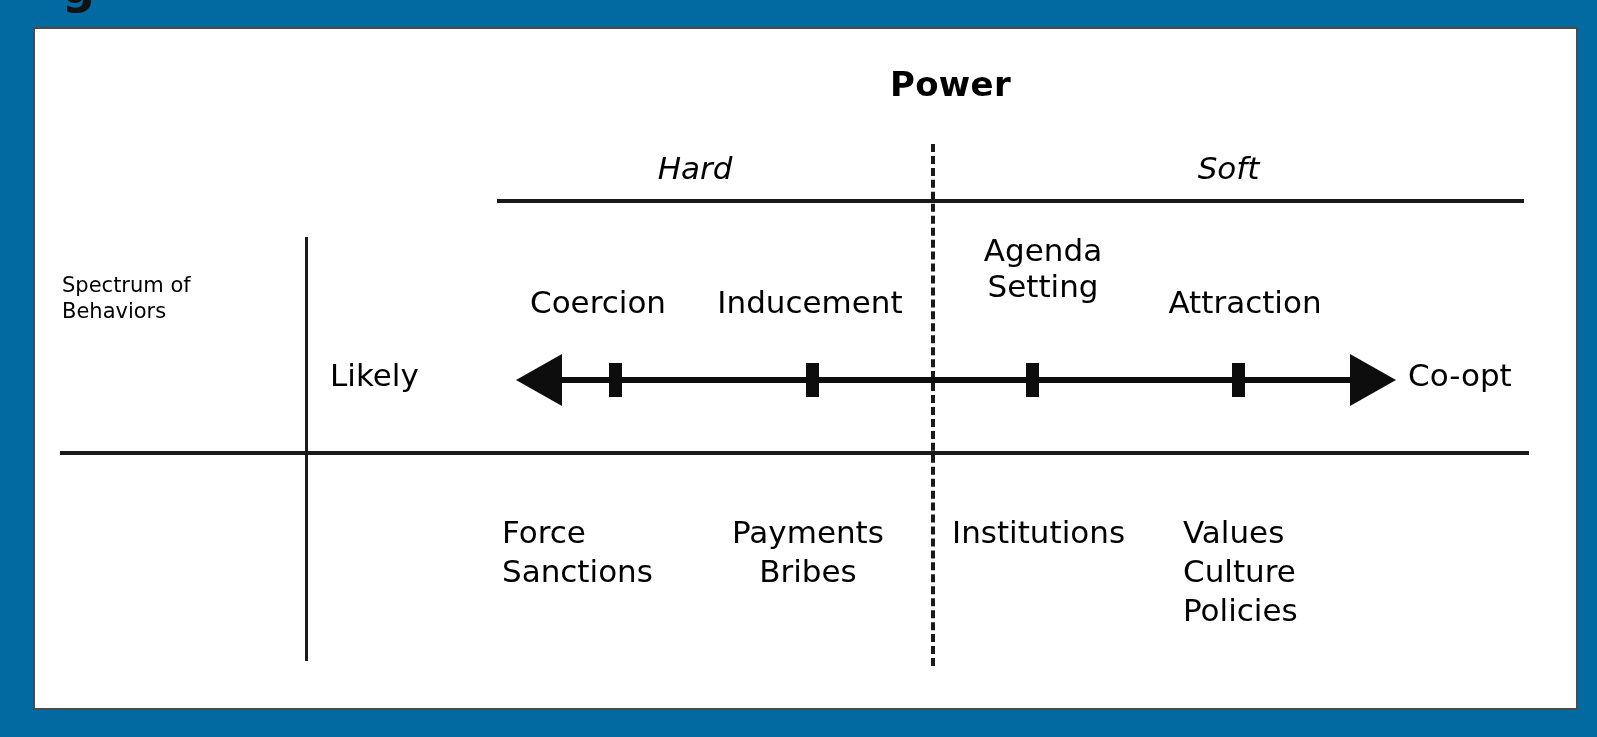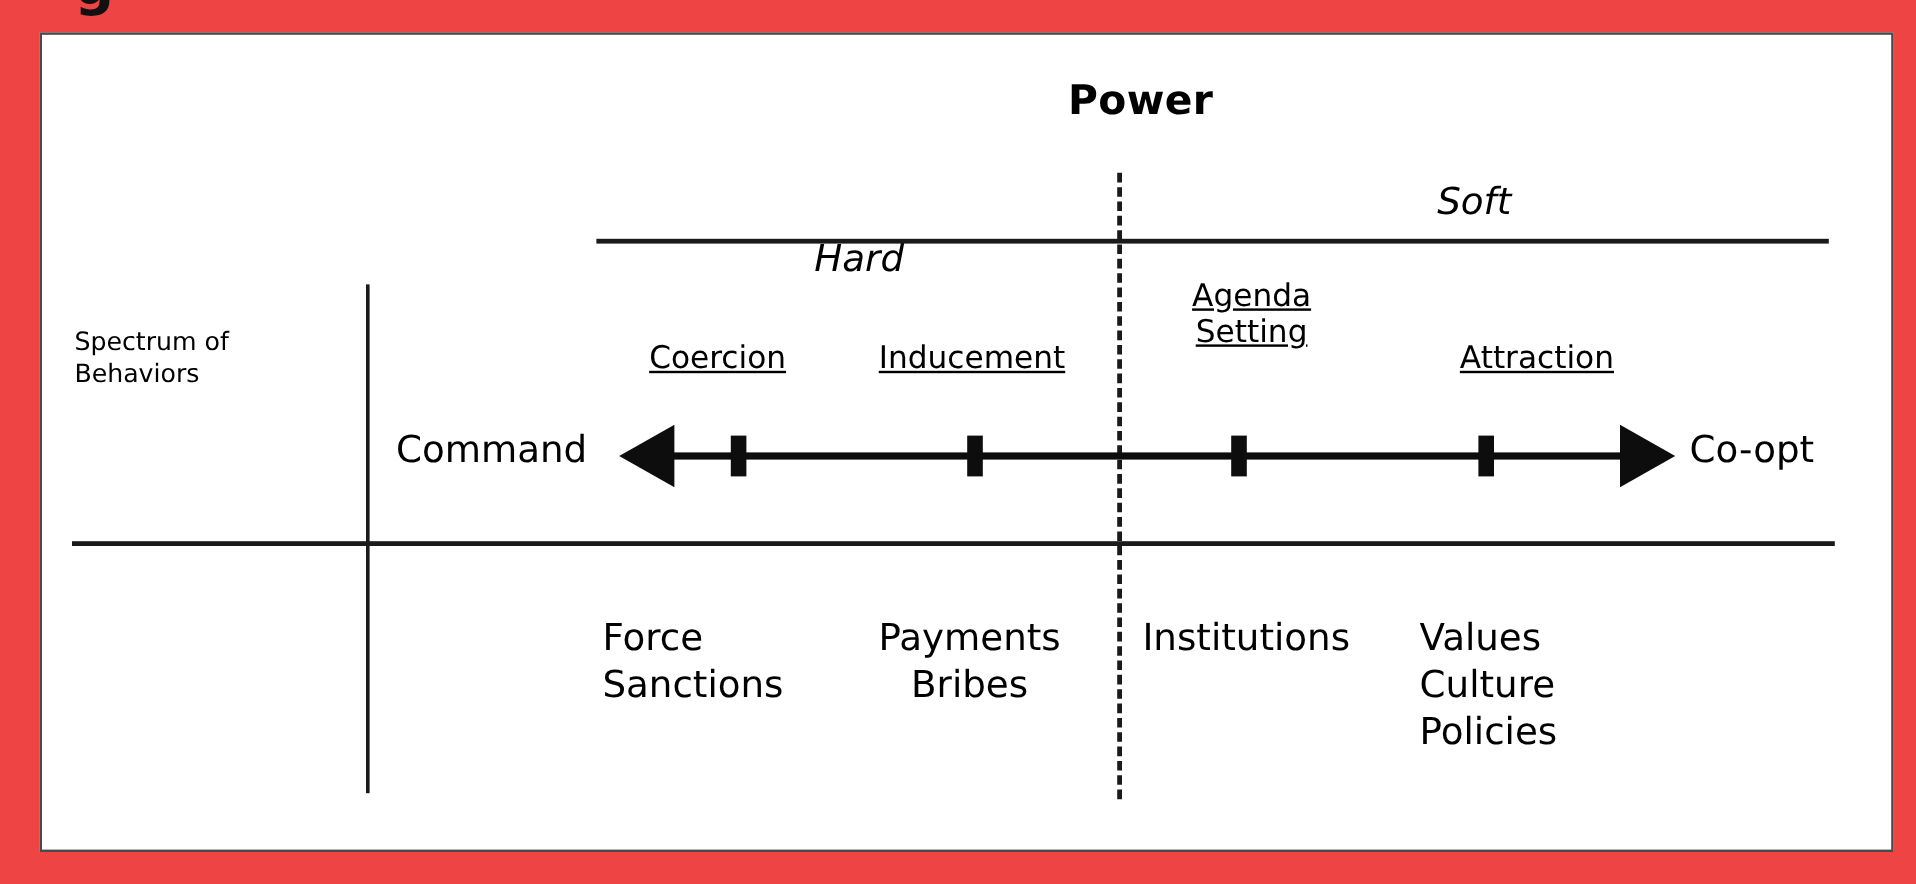--- a/index.html
+++ b/index.html
@@ -10,21 +10,21 @@
   }
   body {
     font-family: "DejaVu Sans", "Liberation Sans", sans-serif;
     color: #000000;
   }
 
   #figure-root {
     position: relative;
     width: 1597px;
     height: 737px;
-    background: #ef4444;
+    background: #0369a1;
     overflow: hidden;
   }
 
   
   .top-glyph-fragment {
     position: absolute;
     left: 62px;
     top: -36px;
     font-size: 46px;
     font-weight: bold;
@@ -71,21 +71,21 @@
     background: #1a1a1a;
   }
   .hardsoft-label {
     position: absolute;
     top: 150px;
     font-style: italic;
     font-size: 31px;
     font-weight: 400;
     text-align: center;
   }
-  .hardsoft-label.hard { left: 498px; width: 436px; margin-top: 48px; }
+  .hardsoft-label.hard { left: 477px; width: 436px; }
   .hardsoft-label.soft { left: 933px; width: 591px; }
 
   
   .v-divider {
     position: absolute;
     left: 305px;
     top: 237px;
     width: 3px;
     height: 424px;
     background: #1a1a1a;
@@ -115,29 +115,28 @@
     font-size: 21px;
     line-height: 1.24;
     text-align: left;
   }
   .row-label.behaviors { top: 272px; }
   .row-label.resources { top: 505px; }
 
   
   .behavior-label {
     position: absolute;
-    font-size: 26px;
+    font-size: 31px;
     line-height: 1.17;
     white-space: pre-line;
-    text-decoration: underline;
   }
   .behavior-label.coercion   { left: 512px;  top: 284px; width: 172px; text-align: center; }
   .behavior-label.inducement { left: 694px;  top: 284px; width: 232px; text-align: center; }
   .behavior-label.agenda     { left: 958px;  top: 232px; width: 170px; text-align: center; }
-  .behavior-label.attraction { left: 1145px; top: 284px; width: 200px; text-align: right; }
+  .behavior-label.attraction { left: 1145px; top: 284px; width: 200px; text-align: center; }
 
   
   .axis-line {
     position: absolute;
     left: 556px;
     top: 377px;
     width: 812px;
     height: 6px;
     background: #0d0d0d;
   }
@@ -208,21 +207,21 @@
 
   <div class="row-label behaviors">Spectrum of
 Behaviors</div>
 
   <div class="behavior-label inducement">Inducement</div>
   <div class="behavior-label coercion">Coercion</div>
   <div class="behavior-label agenda">Agenda
 Setting</div>
   <div class="behavior-label attraction">Attraction</div>
 
-  <div class="axis-endpoint-label start">Command</div>
+  <div class="axis-endpoint-label start">Likely</div>
   <div class="arrowhead left"></div>
   <div class="axis-line"></div>
   <div class="arrowhead right"></div>
   <div class="axis-tick" style="left:609px;"></div>
   <div class="axis-tick" style="left:806px;"></div>
   <div class="axis-tick" style="left:1026px;"></div>
   <div class="axis-tick" style="left:1232px;"></div>
   <div class="axis-endpoint-label end">Co-opt</div>
 
 

